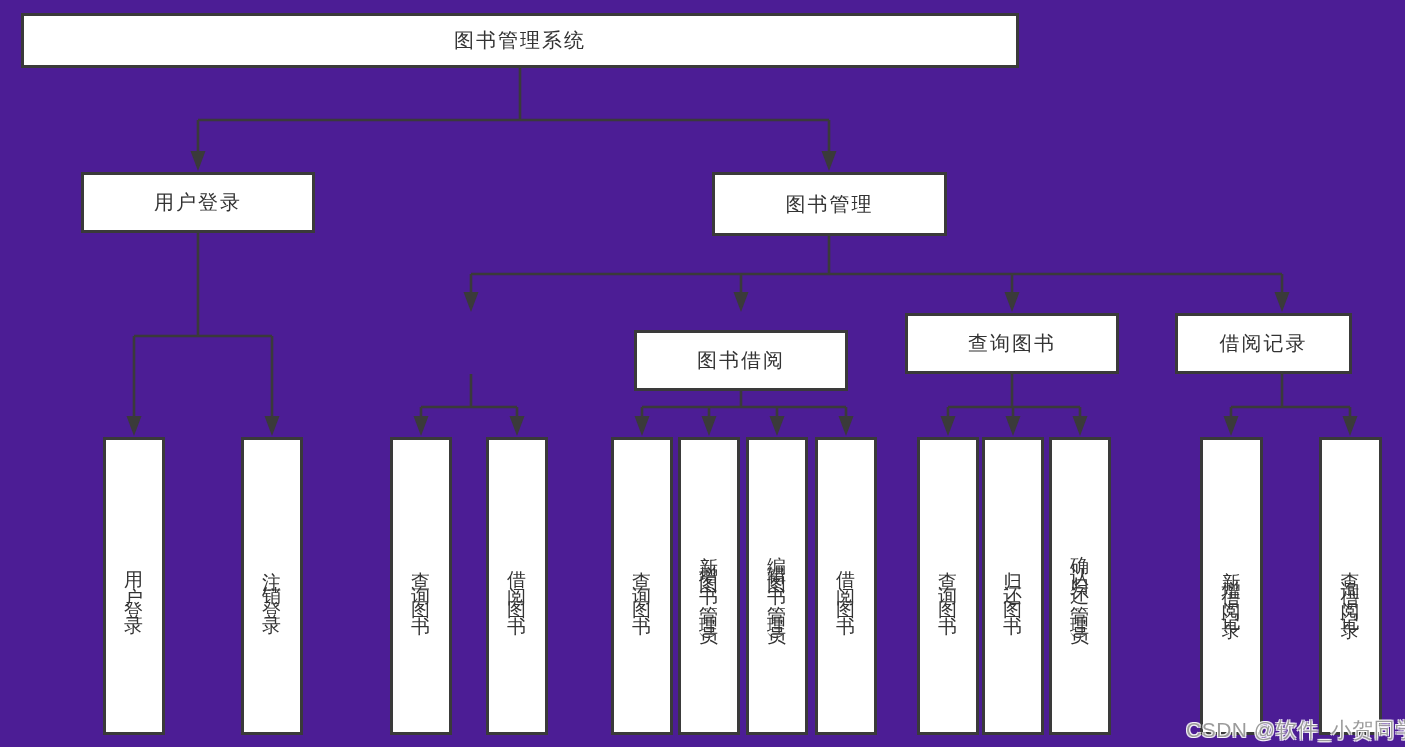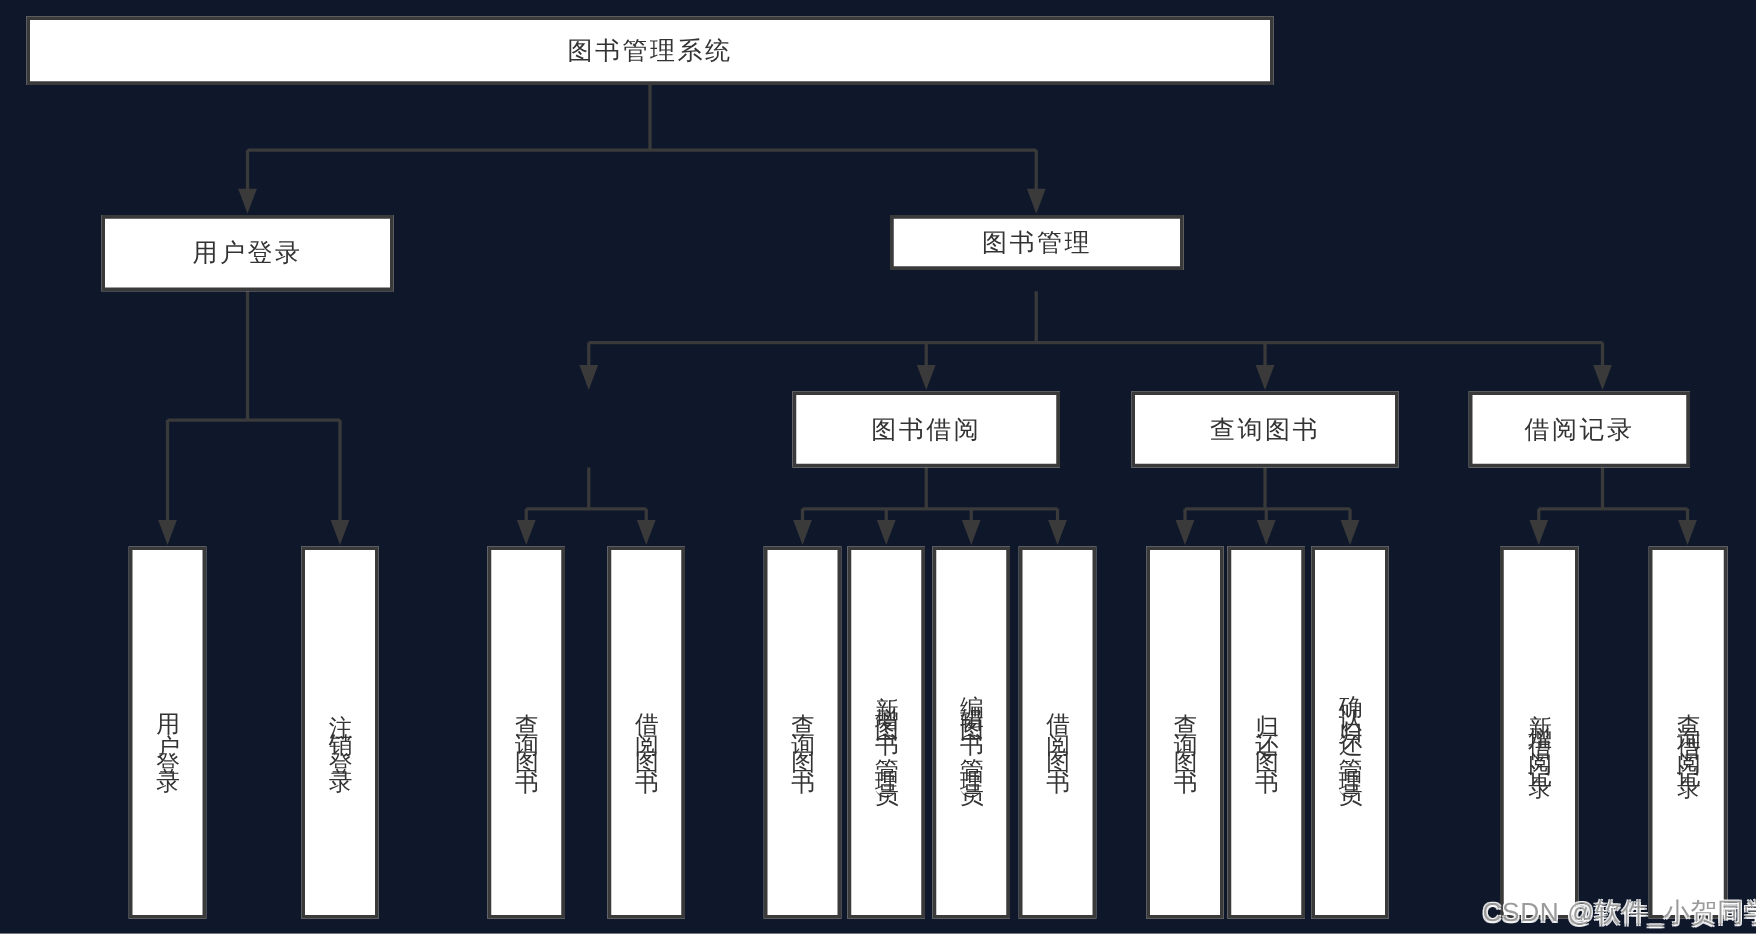--- a/index.html
+++ b/index.html
@@ -2,21 +2,21 @@
 <html><head>
 <meta charset="utf-8">
 <style>
   * { margin: 0; padding: 0; box-sizing: border-box; }
   html, body { background: #ffffff; }
   body { font-family: "Liberation Sans", "DejaVu Sans", sans-serif; }
   .canvas {
     position: relative;
     width: 1405px;
     height: 747px;
-    background: #0f172a;
+    background: #4c1d95;
     overflow: hidden;
   }
   svg.connectors {
     position: absolute;
     left: 0; top: 0;
     width: 1405px; height: 747px;
     z-index: 1;
   }
   .node {
     position: absolute;
@@ -114,25 +114,25 @@
     </g>
   </svg>
 
   <div class="node hbox" style="left:21px; top:13px; width:998px; height:55px;">
     <span>图书管理系统</span>
   </div>
 
   <div class="node hbox" style="left:81px; top:172px; width:234px; height:61px;">
     <span>用户登录</span>
   </div>
-  <div class="node hbox" style="left:712px; top:172px; width:235px; height:44px;">
+  <div class="node hbox" style="left:712px; top:172px; width:235px; height:64px;">
     <span>图书管理</span>
   </div>
 
-  <div class="node hbox" style="left:634px; top:313px; width:214px; height:61px;">
+  <div class="node hbox" style="left:634px; top:330px; width:214px; height:61px;">
     <span>图书借阅</span>
   </div>
   <div class="node hbox" style="left:905px; top:313px; width:214px; height:61px;">
     <span>查询图书</span>
   </div>
   <div class="node hbox" style="left:1175px; top:313px; width:177px; height:61px;">
     <span>借阅记录</span>
   </div>
 
   <div class="node leaf" style="left:103px; top:437px; width:62px; height:298px;">

